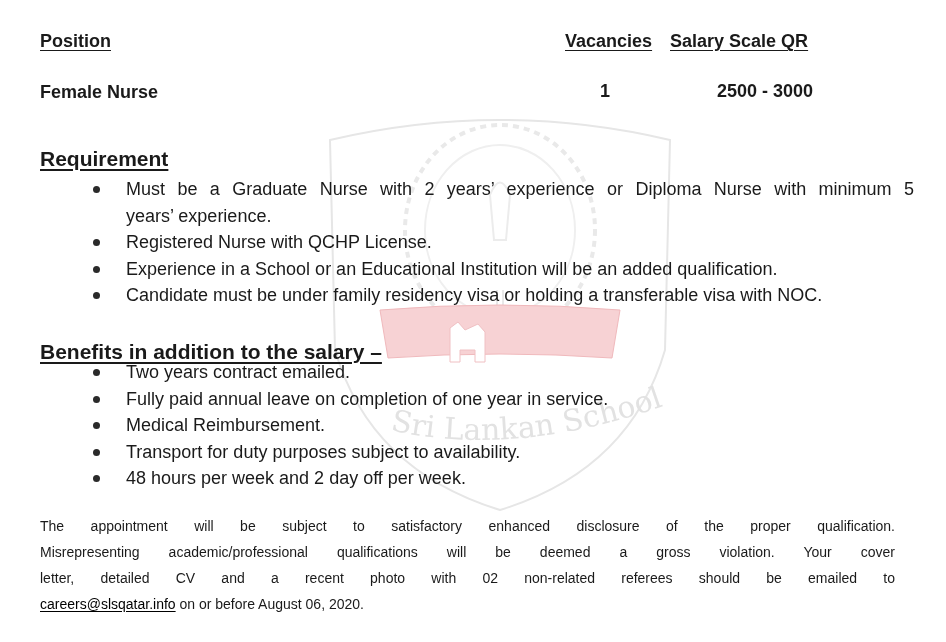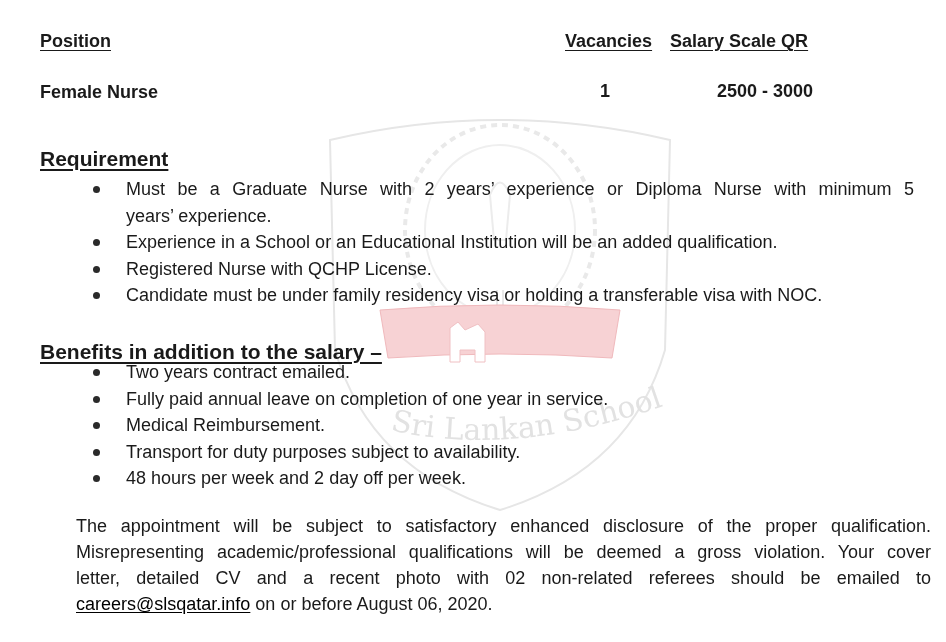--- a/index.html
+++ b/index.html
@@ -71,24 +71,23 @@
     }
     .justify {
       text-align: justify;
       text-align-last: left;
     }
     .footer-para {
       position: absolute;
       left: 40px;
       top: 513px;
       width: 855px;
-      font-size: 18px;
+      font-size: 14px;
       line-height: 26px;
       text-align: justify;
-      margin-left: 36px;
     }
     .footer-para .line {
       display: block;
       text-align: justify;
       text-align-last: justify;
     }
     .footer-para .line.last {
       text-align-last: left;
     }
     .email-link {
@@ -135,25 +134,25 @@
 
   <div class="abs section-title" style="left:40px; top:147px;">Requirement</div>
   <ul class="bullet-list" style="top:172px;">
     <li>
       <span class="dot"></span>
       <span class="justify" style="display:block; text-align-last:justify; width:788px;">Must be a Graduate Nurse with 2 years’ experience or Diploma Nurse with minimum 5</span>
       <span style="display:block;">years’ experience.</span>
     </li>
     <li>
       <span class="dot"></span>
-      <span>Experience in a School or an Educational Institution will be an added qualification.</span>
+      <span>Registered Nurse with QCHP License.</span>
     </li>
     <li>
       <span class="dot"></span>
-      <span>Registered Nurse with QCHP License.</span>
+      <span>Experience in a School or an Educational Institution will be an added qualification.</span>
     </li>
     <li>
       <span class="dot"></span>
       <span>Candidate must be under family residency visa or holding a transferable visa with NOC.</span>
     </li>
   </ul>
 
   <div class="abs section-title" style="left:40px; top:340px;">Benefits in addition to the salary –</div>
   <ul class="bullet-list" style="top:355px;">
     <li>

